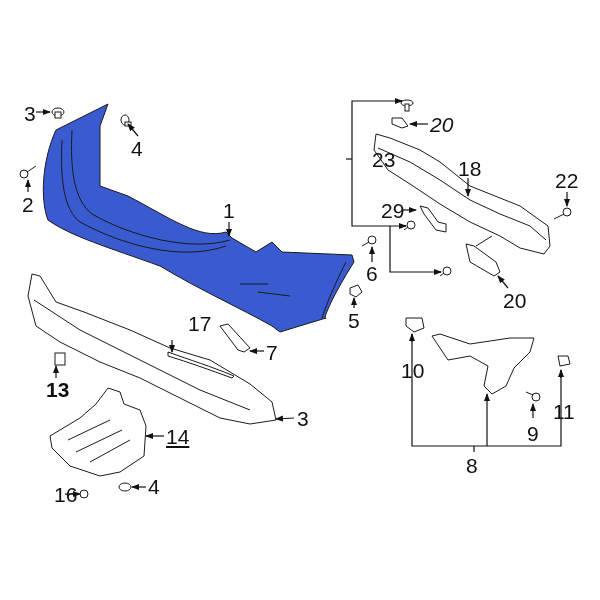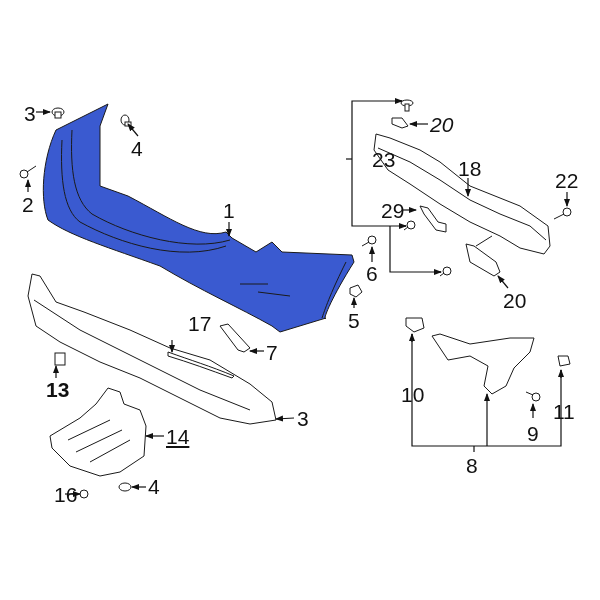--- a/index.html
+++ b/index.html
@@ -172,21 +172,21 @@
 
 <span class="lbl" style="left:223px;top:200px;">1</span>
 <span class="lbl" style="left:22px;top:194px;">2</span>
 <span class="lbl" style="left:24px;top:103px;">3</span>
 <span class="lbl" style="left:131px;top:138px;">4</span>
 <span class="lbl" style="left:348px;top:310px;">5</span>
 <span class="lbl" style="left:366px;top:263px;">6</span>
 <span class="lbl" style="left:266px;top:342px;">7</span>
 <span class="lbl" style="left:466px;top:455px;">8</span>
 <span class="lbl" style="left:527px;top:423px;">9</span>
-<span class="lbl" style="left:401px;top:384px;">10</span>
+<span class="lbl" style="left:401px;top:360px;">10</span>
 <span class="lbl" style="left:553px;top:401px;">11</span>
 <span class="lbl" style="left:297px;top:408px;">3</span>
 <span class="lbl" style="left:46px;top:379px;font-weight:bold;">13</span>
 <span class="lbl" style="left:166px;top:426px;text-decoration:underline;">14</span>
 <span class="lbl" style="left:148px;top:476px;">4</span>
 <span class="lbl" style="left:54px;top:484px;">16</span>
 <span class="lbl" style="left:164px;top:313px;margin-left:24px;">17</span>
 <span class="lbl" style="left:458px;top:158px;">18</span>
 <span class="lbl" style="left:503px;top:290px;">20</span>
 <span class="lbl" style="left:430px;top:114px;font-style:italic;">20</span>

